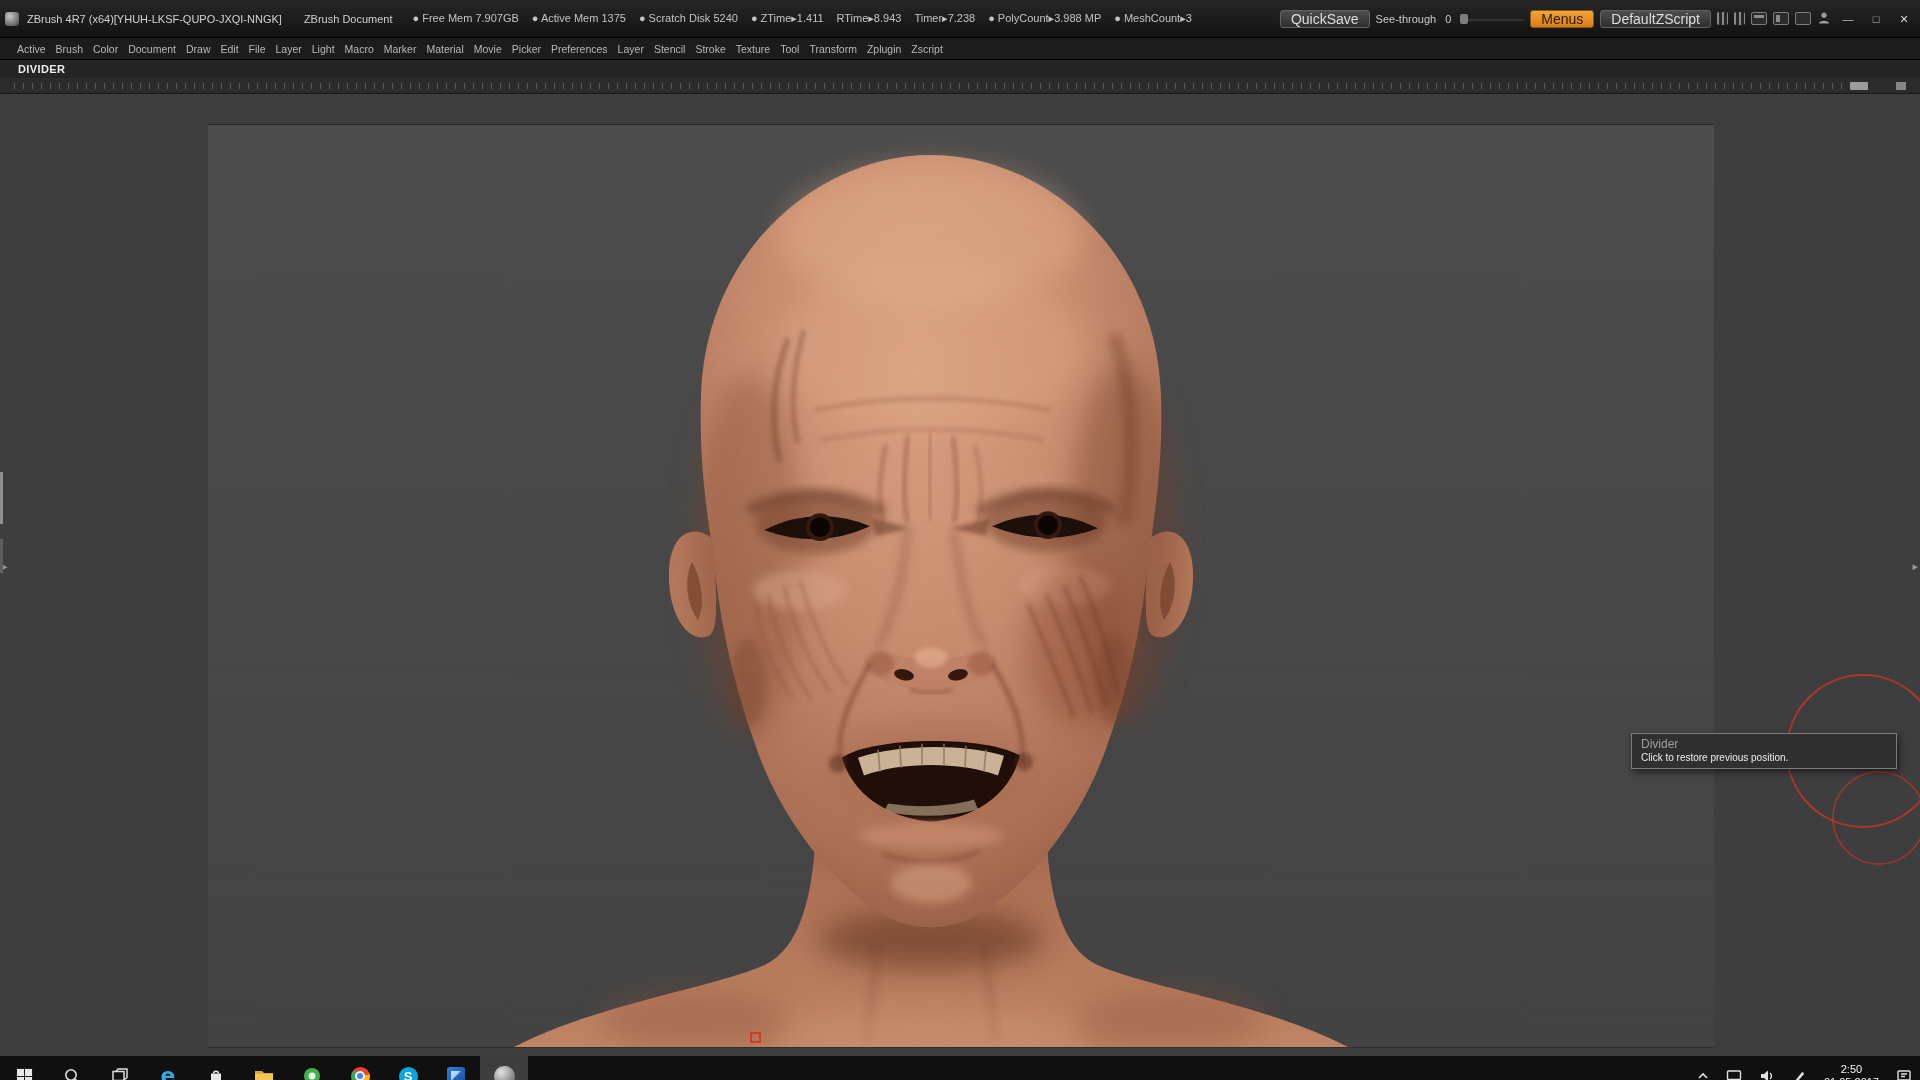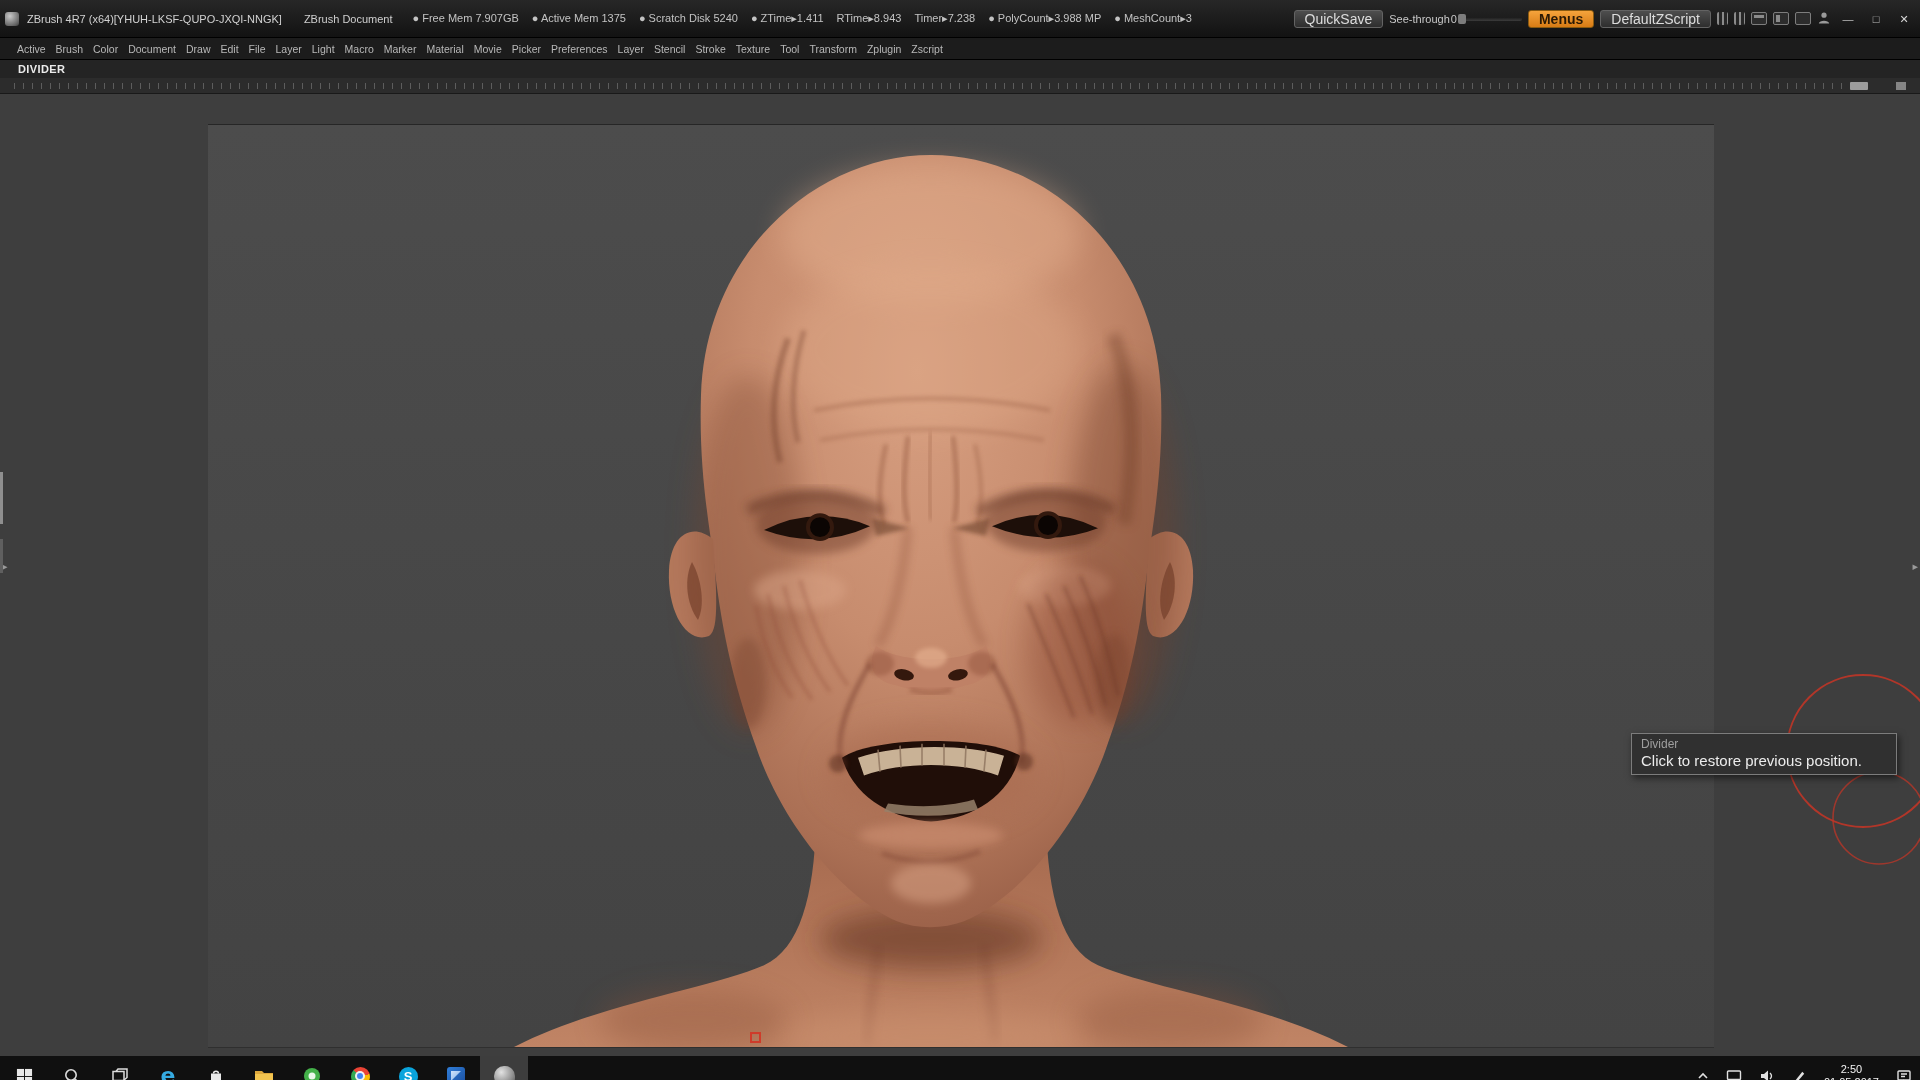--- a/index.html
+++ b/index.html
@@ -10,22 +10,22 @@
   .titlebar{height:38px;background:linear-gradient(#272727,#121212);display:flex;
     align-items:center;padding:0 5px;font-size:11px;gap:8px;border-bottom:1px solid #000;white-space:nowrap}
   .app-ico{width:14px;height:14px;border-radius:3px;flex:0 0 auto;
     background:radial-gradient(circle at 35% 30%,#c9c9c9,#6a6a6a 70%,#3a3a3a)}
   .app-title{color:#d2d2d2}
   .doc-title{color:#cfcfcf;margin-left:14px}
   .stats{display:flex;gap:13px;margin-left:12px;color:#c3c3c3}
   .tb-right{margin-left:auto;display:flex;align-items:center;gap:6px}
   .tbtn{background:linear-gradient(#4e4e4e,#2e2e2e);border:1px solid #636363;border-radius:3px;
     color:#ddd;font-size:14px;padding:1px 10px;line-height:14px;cursor:pointer}
-  .tbtn.orange{background:linear-gradient(#f5a43c,#d87c15);color:#2b1a05;font-weight:bold;border-color:#8a5a10}
-  .seethrough{display:flex;align-items:center;gap:1px;color:#c9c9c9}
+  .tbtn.orange{background:linear-gradient(#f5a43c,#d87c15);color:#2b1a05;font-weight:normal;border-color:#8a5a10}
+  .seethrough{display:flex;align-items:center;gap:9px;color:#c9c9c9}
   .st-track{width:64px;height:4px;background:linear-gradient(#191919,#3c3c3c);border-radius:2px;position:relative}
   .st-thumb{position:absolute;left:0;top:-3px;width:8px;height:10px;background:#7d7d7d;border-radius:2px}
   .mini{width:16px;height:13px;border:1px solid #7d7d7d;border-radius:2px;background:#2c2c2c;position:relative;cursor:pointer}
   .mini.grip{width:11px;border:none;background:repeating-linear-gradient(90deg,#8a8a8a 0 2px,#262626 2px 5px)}
   .mini.pane::after{content:"";position:absolute;left:2px;right:2px;top:2px;height:3px;background:#8a8a8a}
   .mini.pane2::after{content:"";position:absolute;left:2px;top:2px;bottom:2px;width:4px;background:#8a8a8a}
   .winbtn{width:22px;text-align:center;color:#bdbdbd;font-size:11px;cursor:pointer;line-height:20px}
   .winbtn.close{color:#d6d6d6}
 
   
@@ -43,21 +43,21 @@
 
   
   .canvas{position:relative;height:962px;background:#3e3e3e;overflow:hidden}
   .doc{position:absolute;left:208px;top:30px;width:1506px;height:924px;
     background:linear-gradient(#4c4c4c,#434343);border-top:1px solid #262626;border-bottom:1px solid #2f2f2f;cursor:crosshair}
   .doc svg{display:block;width:100%;height:100%}
   .cursor-rings{position:absolute;inset:0;pointer-events:none;z-index:4}
   .tooltip{position:absolute;left:1631px;top:639px;width:266px;background:#303030;border:1px solid #7c7c7c;
     padding:3px 9px 5px;box-shadow:2px 3px 7px rgba(0,0,0,.55);z-index:5}
   .tooltip .t1{font-size:12px;color:#9f9f9f;margin-bottom:1px}
-  .tooltip .t2{font-size:15px;color:#ececec;white-space:nowrap}
+  .tooltip .t2{font-size:10px;color:#ececec;white-space:nowrap}
   .edge-arrow{position:absolute;color:#9a9a9a;font-size:11px;z-index:6;cursor:pointer}
   .seg{position:absolute;z-index:6}
 
   
   .taskbar{height:40px;background:#101010;display:flex;align-items:stretch;position:relative}
   .tb-slot{width:48px;display:flex;align-items:center;justify-content:center;cursor:pointer}
   .tb-slot.active{background:#3d3d3d;box-shadow:inset 0 -2px 0 #8a8a8a}
   .edge-e{font-size:22px;font-weight:bold;color:#35abe2;font-family:"DejaVu Sans",sans-serif;line-height:22px}
   .chrome{width:19px;height:19px;border-radius:50%;position:relative;
     background:conic-gradient(from -45deg,#ea4335 0 120deg,#fbbc05 120deg 240deg,#34a853 240deg 360deg)}

